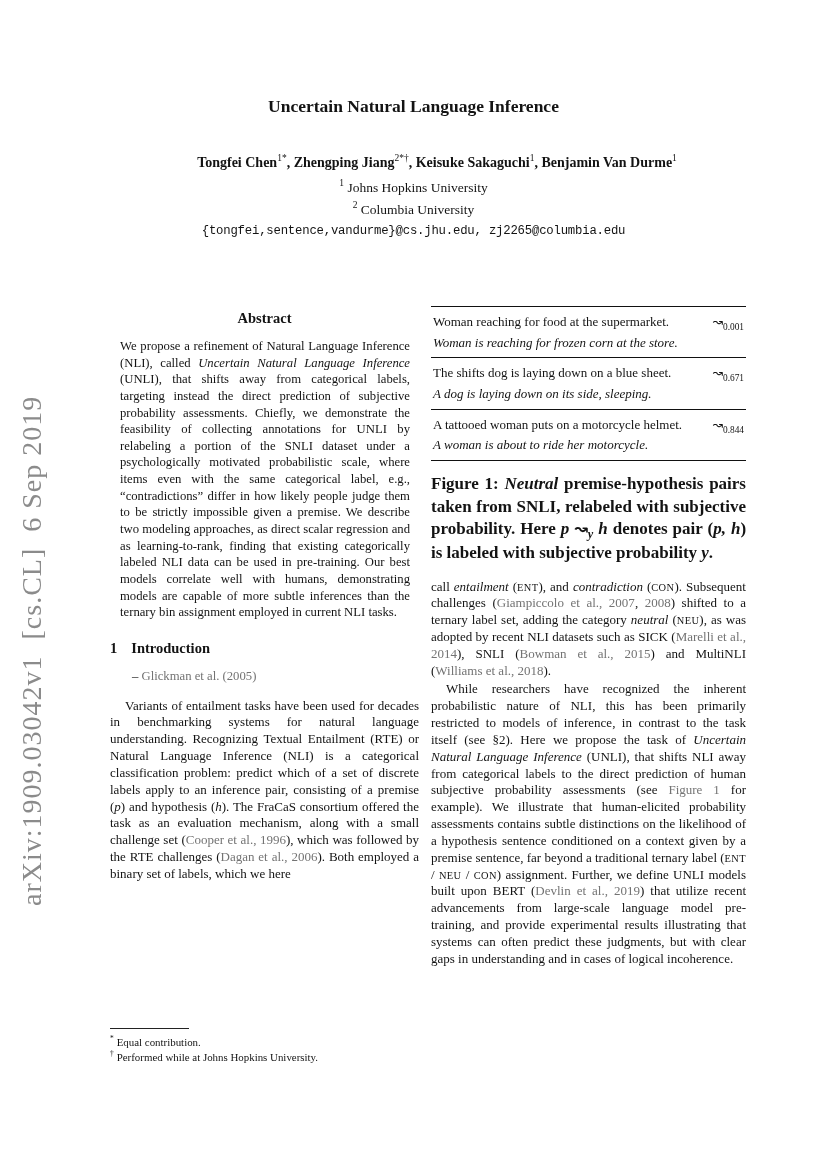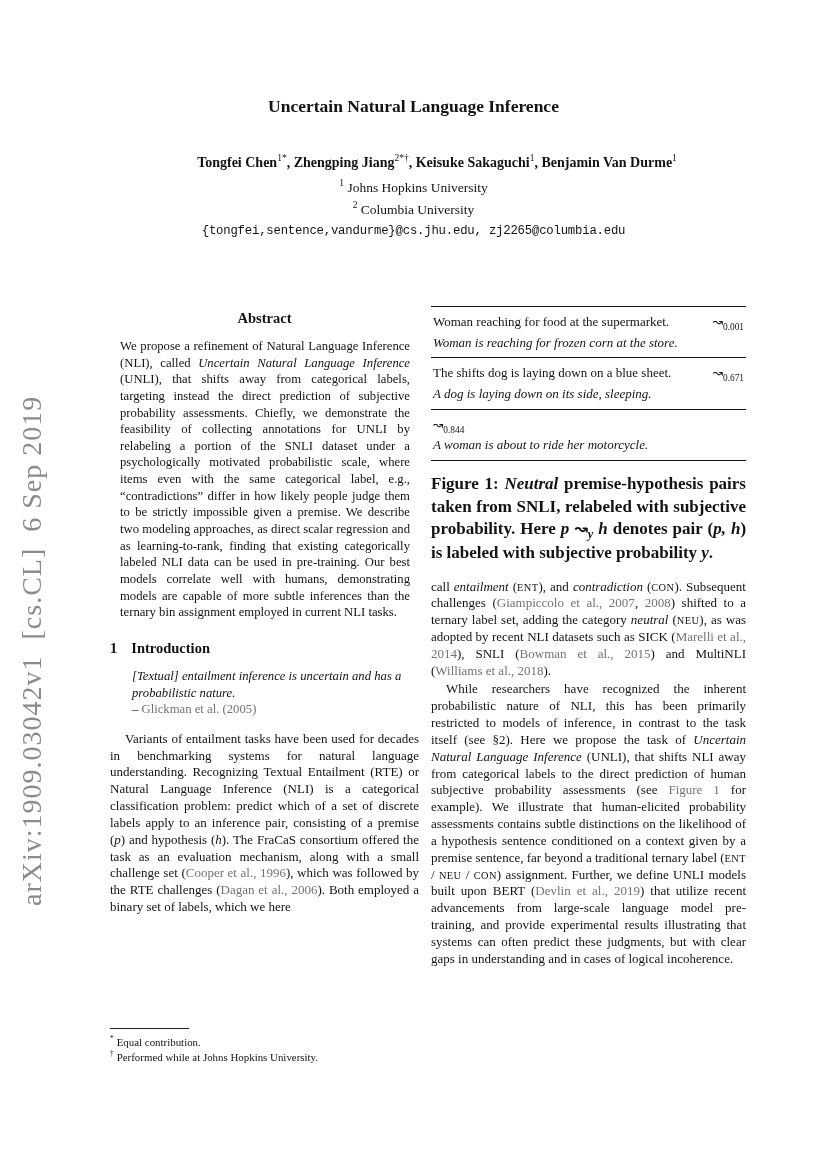--- a/index.html
+++ b/index.html
@@ -103,21 +103,20 @@
 
     <div class="col-left">
       <div class="abstract-h">Abstract</div>
       <p class="abstract-body"><span>We propose a refinement of Natural Language Inference (NLI), called </span><span class="it">Uncertain Natural Language Inference</span><span> (UNLI), that shifts away from categorical labels, targeting instead the direct prediction of subjective probability assessments. Chiefly, we demonstrate the feasibility of collecting annotations for UNLI by relabeling a portion of the SNLI dataset under a psychologically motivated probabilistic scale, where items even with the same categorical label, e.g., “contradictions” differ in how likely people judge them to be strictly impossible given a premise. We describe two modeling approaches, as direct scalar regression and as learning-to-rank, finding that existing categorically labeled NLI data can be used in pre-training. Our best models correlate well with humans, demonstrating models are capable of more subtle inferences than the ternary bin assignment employed in current NLI tasks.</span></p>
 
       <div class="sec-h">
         <span class="sec-num">1</span><span>Introduction</span>
       </div>
 
       <div class="quote">
-        <div class="quote-body"><span class="it">[Textual] entailment inference is uncertain and has a probabilistic nature.</span></div>
         <div class="quote-attr"><span>– </span><span class="link">Glickman et al. (2005)</span></div>
       </div>
 
       <p class="bodyp indent"><span>Variants of entailment tasks have been used for decades in benchmarking systems for natural language understanding. Recognizing Textual Entailment (RTE) or Natural Language Inference (NLI) is a categorical classification problem: predict which of a set of discrete labels apply to an inference pair, consisting of a premise (</span><span class="it">p</span><span>) and hypothesis (</span><span class="it">h</span><span>).  The FraCaS consortium offered the task as an evaluation mechanism, along with a small challenge set (</span><span class="link">Cooper et al., 1996</span><span>), which was followed by the RTE challenges (</span><span class="link">Dagan et al., 2006</span><span>). Both employed a binary set of labels, which we here</span></p>
     </div>
 
     <div class="col-right">
 
       <div class="figtable">
         <div class="figrow">
@@ -129,20 +128,21 @@
         </div>
         <div class="figrow">
           <div class="premise-line">
             <span class="premise">The shifts dog is laying down on a blue sheet.</span>
             <span class="score"><span class="arrow">↝</span><span class="sub">0.671</span></span>
           </div>
           <div class="hypothesis">A dog is laying down on its side, sleeping.</div>
         </div>
         <div class="figrow">
           <div class="premise-line">
+            <span class="premise">A tattooed woman puts on a motorcycle helmet.</span>
             <span class="score"><span class="arrow">↝</span><span class="sub">0.844</span></span>
           </div>
           <div class="hypothesis">A woman is about to ride her motorcycle.</div>
         </div>
       </div>
 
       <div class="caption"><span>Figure 1: </span><span class="it">Neutral</span><span> premise-hypothesis pairs taken from SNLI, relabeled with subjective probability.  Here </span><span class="it">p</span><span> </span><span class="arrow">↝</span><span class="sub it">y</span><span> </span><span class="it">h</span><span> denotes pair (</span><span class="it">p, h</span><span>) is labeled with subjective probability </span><span class="it">y</span><span>.</span></div>
 
       <p class="bodyp rp1"><span>call </span><span class="it">entailment</span><span> (</span><span class="sc">ENT</span><span>), and </span><span class="it">contradiction</span><span> (</span><span class="sc">CON</span><span>). Subsequent challenges (</span><span class="link">Giampiccolo et al., 2007</span><span>, </span><span class="link">2008</span><span>) shifted to a ternary label set, adding the category </span><span class="it">neutral</span><span> (</span><span class="sc">NEU</span><span>), as was adopted by recent NLI datasets such as SICK (</span><span class="link">Marelli et al., 2014</span><span>), SNLI (</span><span class="link">Bowman et al., 2015</span><span>) and MultiNLI (</span><span class="link">Williams et al., 2018</span><span>).</span></p>
       <p class="bodyp indent rp2"><span>While researchers have recognized the inherent probabilistic nature of NLI, this has been primarily restricted to models of inference, in contrast to the task itself (see §2).  Here we propose the task of </span><span class="it">Uncertain Natural Language Inference</span><span> (UNLI), that shifts NLI away from categorical labels to the direct prediction of human subjective probability assessments (see </span><span class="link">Figure 1</span><span> for example). We illustrate that human-elicited probability assessments contains subtle distinctions on the likelihood of a hypothesis sentence conditioned on a context given by a premise sentence, far beyond a traditional ternary label (</span><span class="sc">ENT</span><span> / </span><span class="sc">NEU</span><span> / </span><span class="sc">CON</span><span>) assignment. Further, we define UNLI models built upon BERT (</span><span class="link">Devlin et al., 2019</span><span>) that utilize recent advancements from large-scale language model pre-training, and provide experimental results illustrating that systems can often predict these judgments, but with clear gaps in understanding and in cases of logical incoherence.</span></p>

